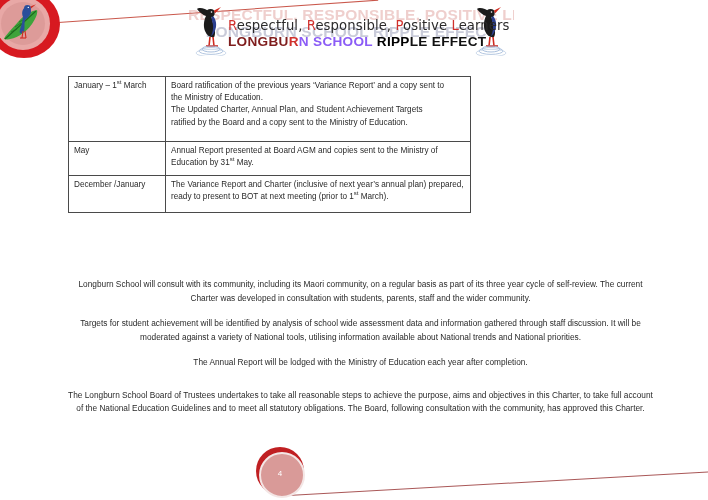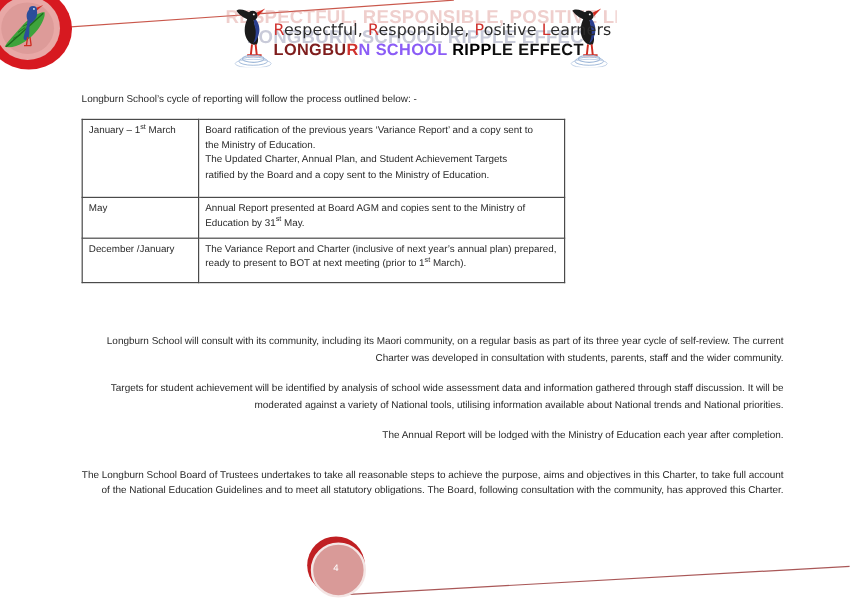--- a/index.html
+++ b/index.html
@@ -191,21 +191,21 @@
     position: absolute;
     left: 68px;
     top: 278px;
     width: 585px;
   }
   .para {
     font-size: 8.3px;
     line-height: 13.5px;
     color: #2a2a2a;
     margin: 0 0 12px 0;
-    text-align: right;
+    text-align: center;
   }
   .para.spaced { margin-bottom: 19px; }
 
   
   .footer {
     position: absolute;
     left: 0;
     bottom: 0;
     width: 708px;
     height: 56px;
@@ -318,21 +318,20 @@
         <div class="tagline"><span class="cap">R</span><span>espectful, </span><span class="cap">R</span><span>esponsible, </span><span class="cap">P</span><span>ositive </span><span class="cap">L</span><span>earners</span></div>
         <div class="subline"><span style="color: #7f1d1d;">LONGBU</span><span style="color: rgb(208, 49, 45);">R</span><span style="color: #8b5cf6;">N SCHOOL </span><span style="color: #000000;">RIPP</span><span style="color: rgb(17, 17, 17);">LE EFFECT</span></div>
       </div>
 
     </div>
   </div>
 
   <div class="doc">
 
 
-    <p class="lead">Longburn School’s cycle of reporting will follow the process outlined below: -</p>
 
     <table class="sched">
       <tbody>
         <tr class="r1">
           <td class="c1">
             <span>January – 1</span><sup>st</sup><span> March</span>
           </td>
           <td class="c2">
             <span>Board ratification of the previous years ‘Variance Report’ and a copy sent to</span><br>
             <span>the Ministry of Education.</span><br>

